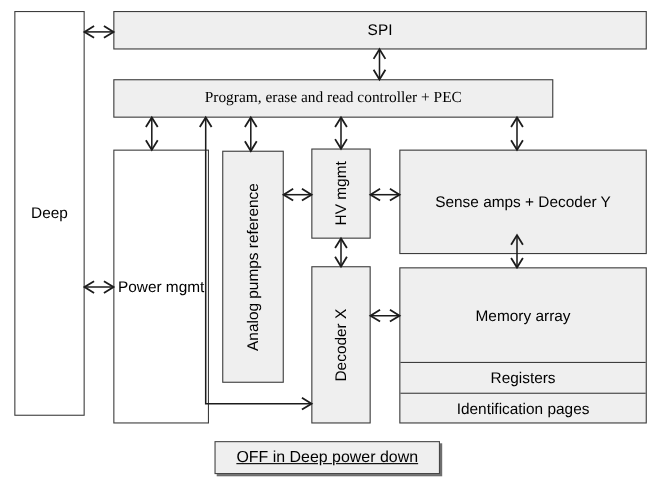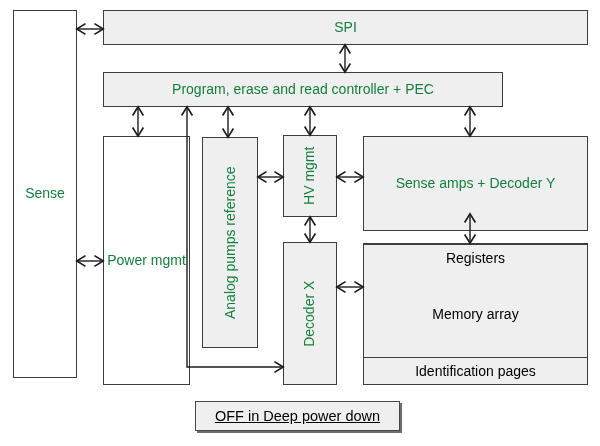--- a/index.html
+++ b/index.html
@@ -2,21 +2,21 @@
 <html><head>
 <meta charset="utf-8">
 <style>
   html,body{margin:0;padding:0;background:#ffffff;}
   body{font-family:"Liberation Sans",sans-serif;color:#000;}
   .canvas{position:relative;width:600px;height:446px;background:#ffffff;overflow:hidden;}
   .block{
     position:absolute;box-sizing:border-box;
     border:1.5px solid #3d3d3d;background:#efefef;
     display:flex;align-items:center;justify-content:center;
-    text-align:center;font-size:14px;line-height:1.25;color:#15803d;
+    text-align:center;font-size:14px;line-height:1.25;color:#000000;
   }
   .block.white{background:#ffffff;}
   .lbl{display:inline-block;padding:0 2px;}
   .vert .lbl{transform:rotate(-90deg);white-space:nowrap;}
   .memgroup{
     position:absolute;box-sizing:border-box;left:363px;top:243px;width:225px;height:142px;
     border:1.5px solid #3d3d3d;background:#efefef;display:flex;flex-direction:column;
   }
   .memrow{box-sizing:border-box;display:flex;align-items:center;justify-content:center;font-size:14px;}
   .memrow.first{flex:1;}
@@ -28,28 +28,28 @@
   }
   .wires{position:absolute;left:0;top:0;width:600px;height:446px;pointer-events:none;}
   .wires line,.wires polyline{stroke:#1c1c1c;stroke-width:1.4;fill:none;}
 </style>
 </head>
 <body>
 
 <div class="canvas">
 
   <div class="block white" style="left:13px;top:10px;width:64px;height:368px;">
-    <span class="lbl">Sense</span>
+    <span class="lbl">Deep</span>
   </div>
 
   <div class="block" style="left:103px;top:10px;width:485px;height:35px;">
     <span class="lbl">SPI</span>
   </div>
 
-  <div class="block" style="left:103px;top:72px;width:400px;height:35px;">
+  <div class="block" style="left:103px;top:72px;width:400px;height:35px;font-family:Liberation Serif, serif;">
     <span class="lbl">Program, erase and read controller + PEC</span>
   </div>
 
   <div class="block white" style="left:103px;top:136px;width:87px;height:249px;">
     <span class="lbl">Power mgmt</span>
   </div>
 
   <div class="block vert" style="left:202px;top:137px;width:56px;height:211px;">
     <span class="lbl">Analog pumps reference</span>
   </div>
@@ -60,25 +60,25 @@
 
   <div class="block" style="left:363px;top:136px;width:225px;height:95px;">
     <span class="lbl">Sense amps + Decoder Y</span>
   </div>
 
   <div class="block vert" style="left:283px;top:242px;width:54px;height:143px;">
     <span class="lbl">Decoder X</span>
   </div>
 
   <div class="memgroup">
+    <div class="memrow first">
+      <span class="lbl">Memory array</span>
+    </div>
     <div class="memrow divided">
       <span class="lbl">Registers</span>
-    </div>
-    <div class="memrow first">
-      <span class="lbl">Memory array</span>
     </div>
     <div class="memrow divided">
       <span class="lbl">Identification pages</span>
     </div>
   </div>
 
   <div class="note">
     <span class="lbl">OFF in Deep power down</span>
   </div>
 

